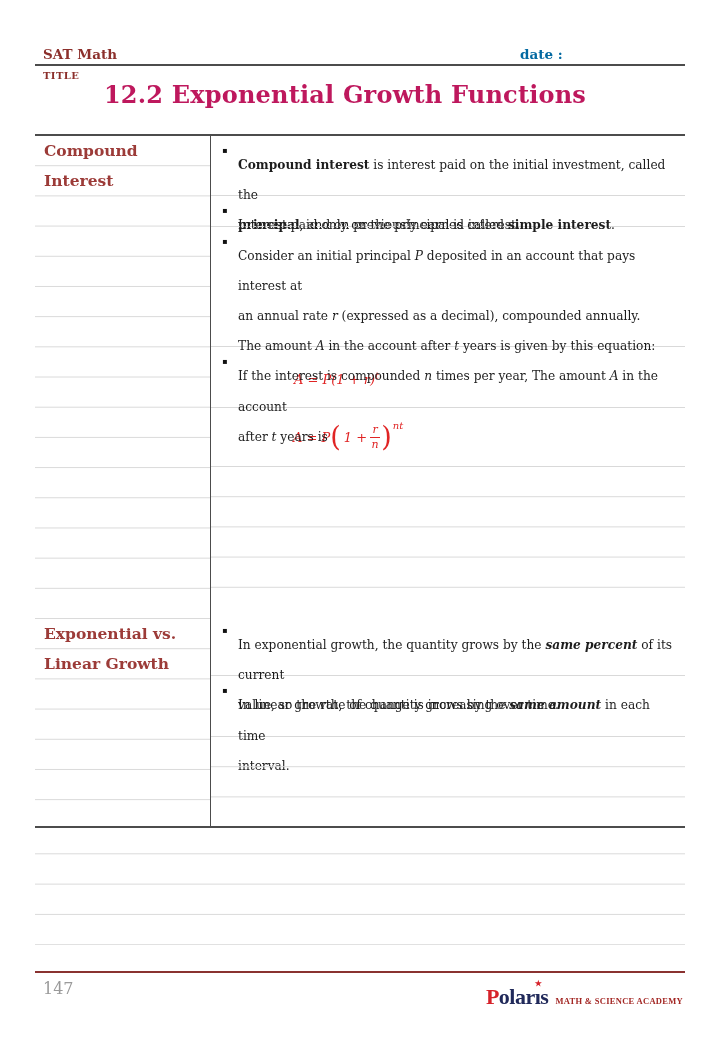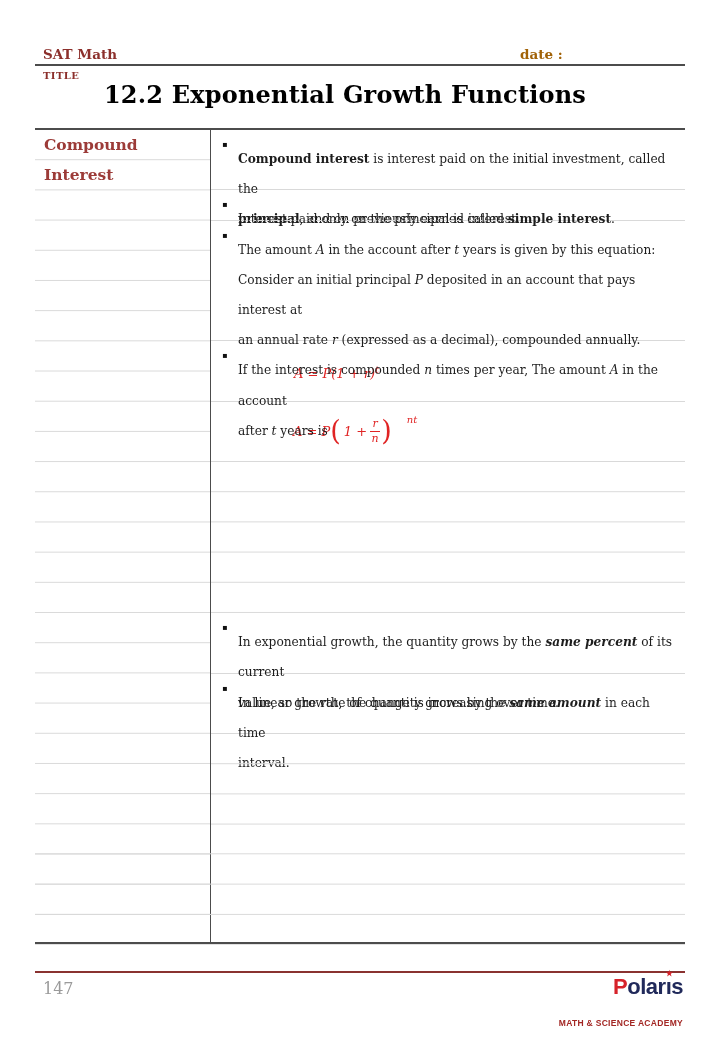--- a/index.html
+++ b/index.html
@@ -3,27 +3,27 @@
 <meta charset="utf-8">
 <style>
   * { margin:0; padding:0; box-sizing:border-box; }
   html,body { background:#fff; }
   .sheet{
     position:relative; width:720px; height:1040px; background:#ffffff;
     font-family:"DejaVu Serif","Liberation Serif",serif; overflow:hidden;border-radius:18px;
   }
   
   .course{ position:absolute; left:43px; top:46px; font-size:13.5px; font-weight:700; color:#8c2f2b; }
-  .date{ position:absolute; left:520px; top:46px; font-size:13.5px; font-weight:700; color:#a16207; }
+  .date{ position:absolute; left:520px; top:46px; font-size:13.5px; font-weight:700; color:#0369a1; }
   .header-rule{ position:absolute; left:35px; top:64px; width:650px; height:2px; background:#4c4c4c; }
   .title-label{ position:absolute; left:43px; top:70px; font-size:10px; font-weight:700; color:#8c2f2b; letter-spacing:.4px; }
   .page-title{ position:absolute; left:35px; top:80px; width:620px; text-align:center;
-               font-size:24px; font-weight:700; color:#000000; letter-spacing:.2px; }
+               font-size:24px; font-weight:700; color:#be185d; letter-spacing:.2px; }
   
-  .notes-table{ position:absolute; left:35px; top:128px; width:650px; height:816px;
+  .notes-table{ position:absolute; left:35px; top:134px; width:650px; height:694px;
                 border-top:2px solid #4c4c4c; border-bottom:2px solid #4c4c4c;
                 display:flex; overflow:hidden; }
   .topic-col{ position:relative; width:176px; border-right:1.5px solid #4c4c4c;
               background-image:linear-gradient(to bottom, transparent calc(100% - 1px), #d9d9d9 0);
               background-size:100% 30.2px; }
   .topic{ position:absolute; left:9px; font-size:15.5px; font-weight:700; color:#9c3b38; line-height:30.2px; }
   .topic.t1{ top:0; }
   .topic.t2{ top:483px; }
   .notes-col{ position:relative; flex:1; display:flex; flex-direction:column; }
   .rrow{ position:relative; border-bottom:1px solid #d9d9d9; display:flex;
@@ -42,30 +42,30 @@
   .f1{ padding-left:56px; font-size:13px; }
   .f1 sup{ font-size:10px; }
   .f2row{ border-bottom:1px solid #d9d9d9; height:60.4px; display:flex; align-items:center;
           padding-left:82px; font-size:13px; }
   .f2row .lead{ }
   .f-paren{ font-size:27px; font-weight:400; line-height:1; transform:translateY(-1px); }
   .f-body{ margin:0 3px 0 3px; }
   .frac{ display:inline-flex; flex-direction:column; align-items:center; line-height:1.05;
          font-size:11px; margin-right:1px; }
   .fbar{ width:10px; height:1px; background:#e02424; margin:1px 0; }
-  .f-exp2{ font-size:10px; transform:translateY(-12px); margin-left:15px; }
+  .f-exp2{ font-size:10px; transform:translateY(-12px); margin-left:1px; }
   
   .below-rules{ position:absolute; left:35px; top:824px; width:650px; height:121px;
                 background-image:linear-gradient(to bottom, transparent calc(100% - 1px), #d9d9d9 0);
                 background-size:100% 30.3px; }
   
   .footer-rule{ position:absolute; left:35px; top:971px; width:650px; height:2px; background:#8a3230; }
   .page-number{ position:absolute; left:43px; top:979px; font-size:16px; color:#9a9a9a; }
   .logo{ position:absolute; right:37px; top:976px; display:flex; align-items:flex-end;
-         font-family:Liberation Sans, sans-serif;flex-direction:column; }
+         font-family:Liberation Serif, serif; }
   .wordmark{ font-size:22px; font-weight:700; color:#20295a; letter-spacing:-0.5px; line-height:1; }
   .wordmark .lp{ color:#d6222a; }
   .logo-i{ position:relative; display:inline-block; }
   .logo-star{ position:absolute; left:0px; top:-6px; font-size:8px; color:#d6222a; line-height:1; }
   .academy{ font-size:8.5px; font-weight:700; color:#a32724; letter-spacing:.3px;
             margin-left:7px; padding-bottom:2px; white-space:nowrap;margin-top:20px; }
 </style>
 </head>
 <body>
 
@@ -76,39 +76,43 @@
   <div class="header-rule"></div>
   <div class="title-label">TITLE</div>
   <div class="page-title">12.2 Exponential Growth Functions</div>
 
   <div class="notes-table">
 
     <div class="topic-col">
       <div class="topic t1">
         <span>Compound Interest</span>
       </div>
+      <div class="topic t2">
+        <span>Exponential vs.</span><br>
+        <span>Linear Growth</span>
+      </div>
     </div>
 
     <div class="notes-col">
 
       <div class="rrow h2">
         <span class="marker">▪</span>
         <div class="txt"><span class="b">Compound interest</span><span> is interest paid on the initial investment, called the</span><br><span class="b">principal</span><span>, and on previously earned interest.</span></div>
       </div>
 
       <div class="rrow h1">
         <span class="marker">▪</span>
         <div class="txt"><span>Interest paid only on the principal is called </span><span class="b">simple interest</span><span>.</span></div>
       </div>
 
       <div class="rrow h4">
         <span class="marker">▪</span>
         <div class="txt">
+          <p><span>Consider an initial principal </span><span class="i">P</span><span> deposited in an account that pays interest at</span><br><span>an annual rate </span><span class="i">r</span><span> (expressed as a decimal), compounded annually.</span></p>
           <p><span>The amount </span><span class="i">A</span><span> in the account after </span><span class="i">t</span><span> years is given by this equation:</span></p>
-          <p><span>Consider an initial principal </span><span class="i">P</span><span> deposited in an account that pays interest at</span><br><span>an annual rate </span><span class="i">r</span><span> (expressed as a decimal), compounded annually.</span></p>
           <div class="f1 formula-red">
             <span class="i">A = P(1 + r)</span><sup class="i">t</sup>
           </div>
         </div>
       </div>
 
       <div class="rrow h2">
         <span class="marker">▪</span>
         <div class="txt"><span>If the interest is compounded </span><span class="i">n</span><span> times per year, The amount </span><span class="i">A</span><span> in the account</span><br><span>after </span><span class="i">t</span><span> years is :</span></div>
       </div>

